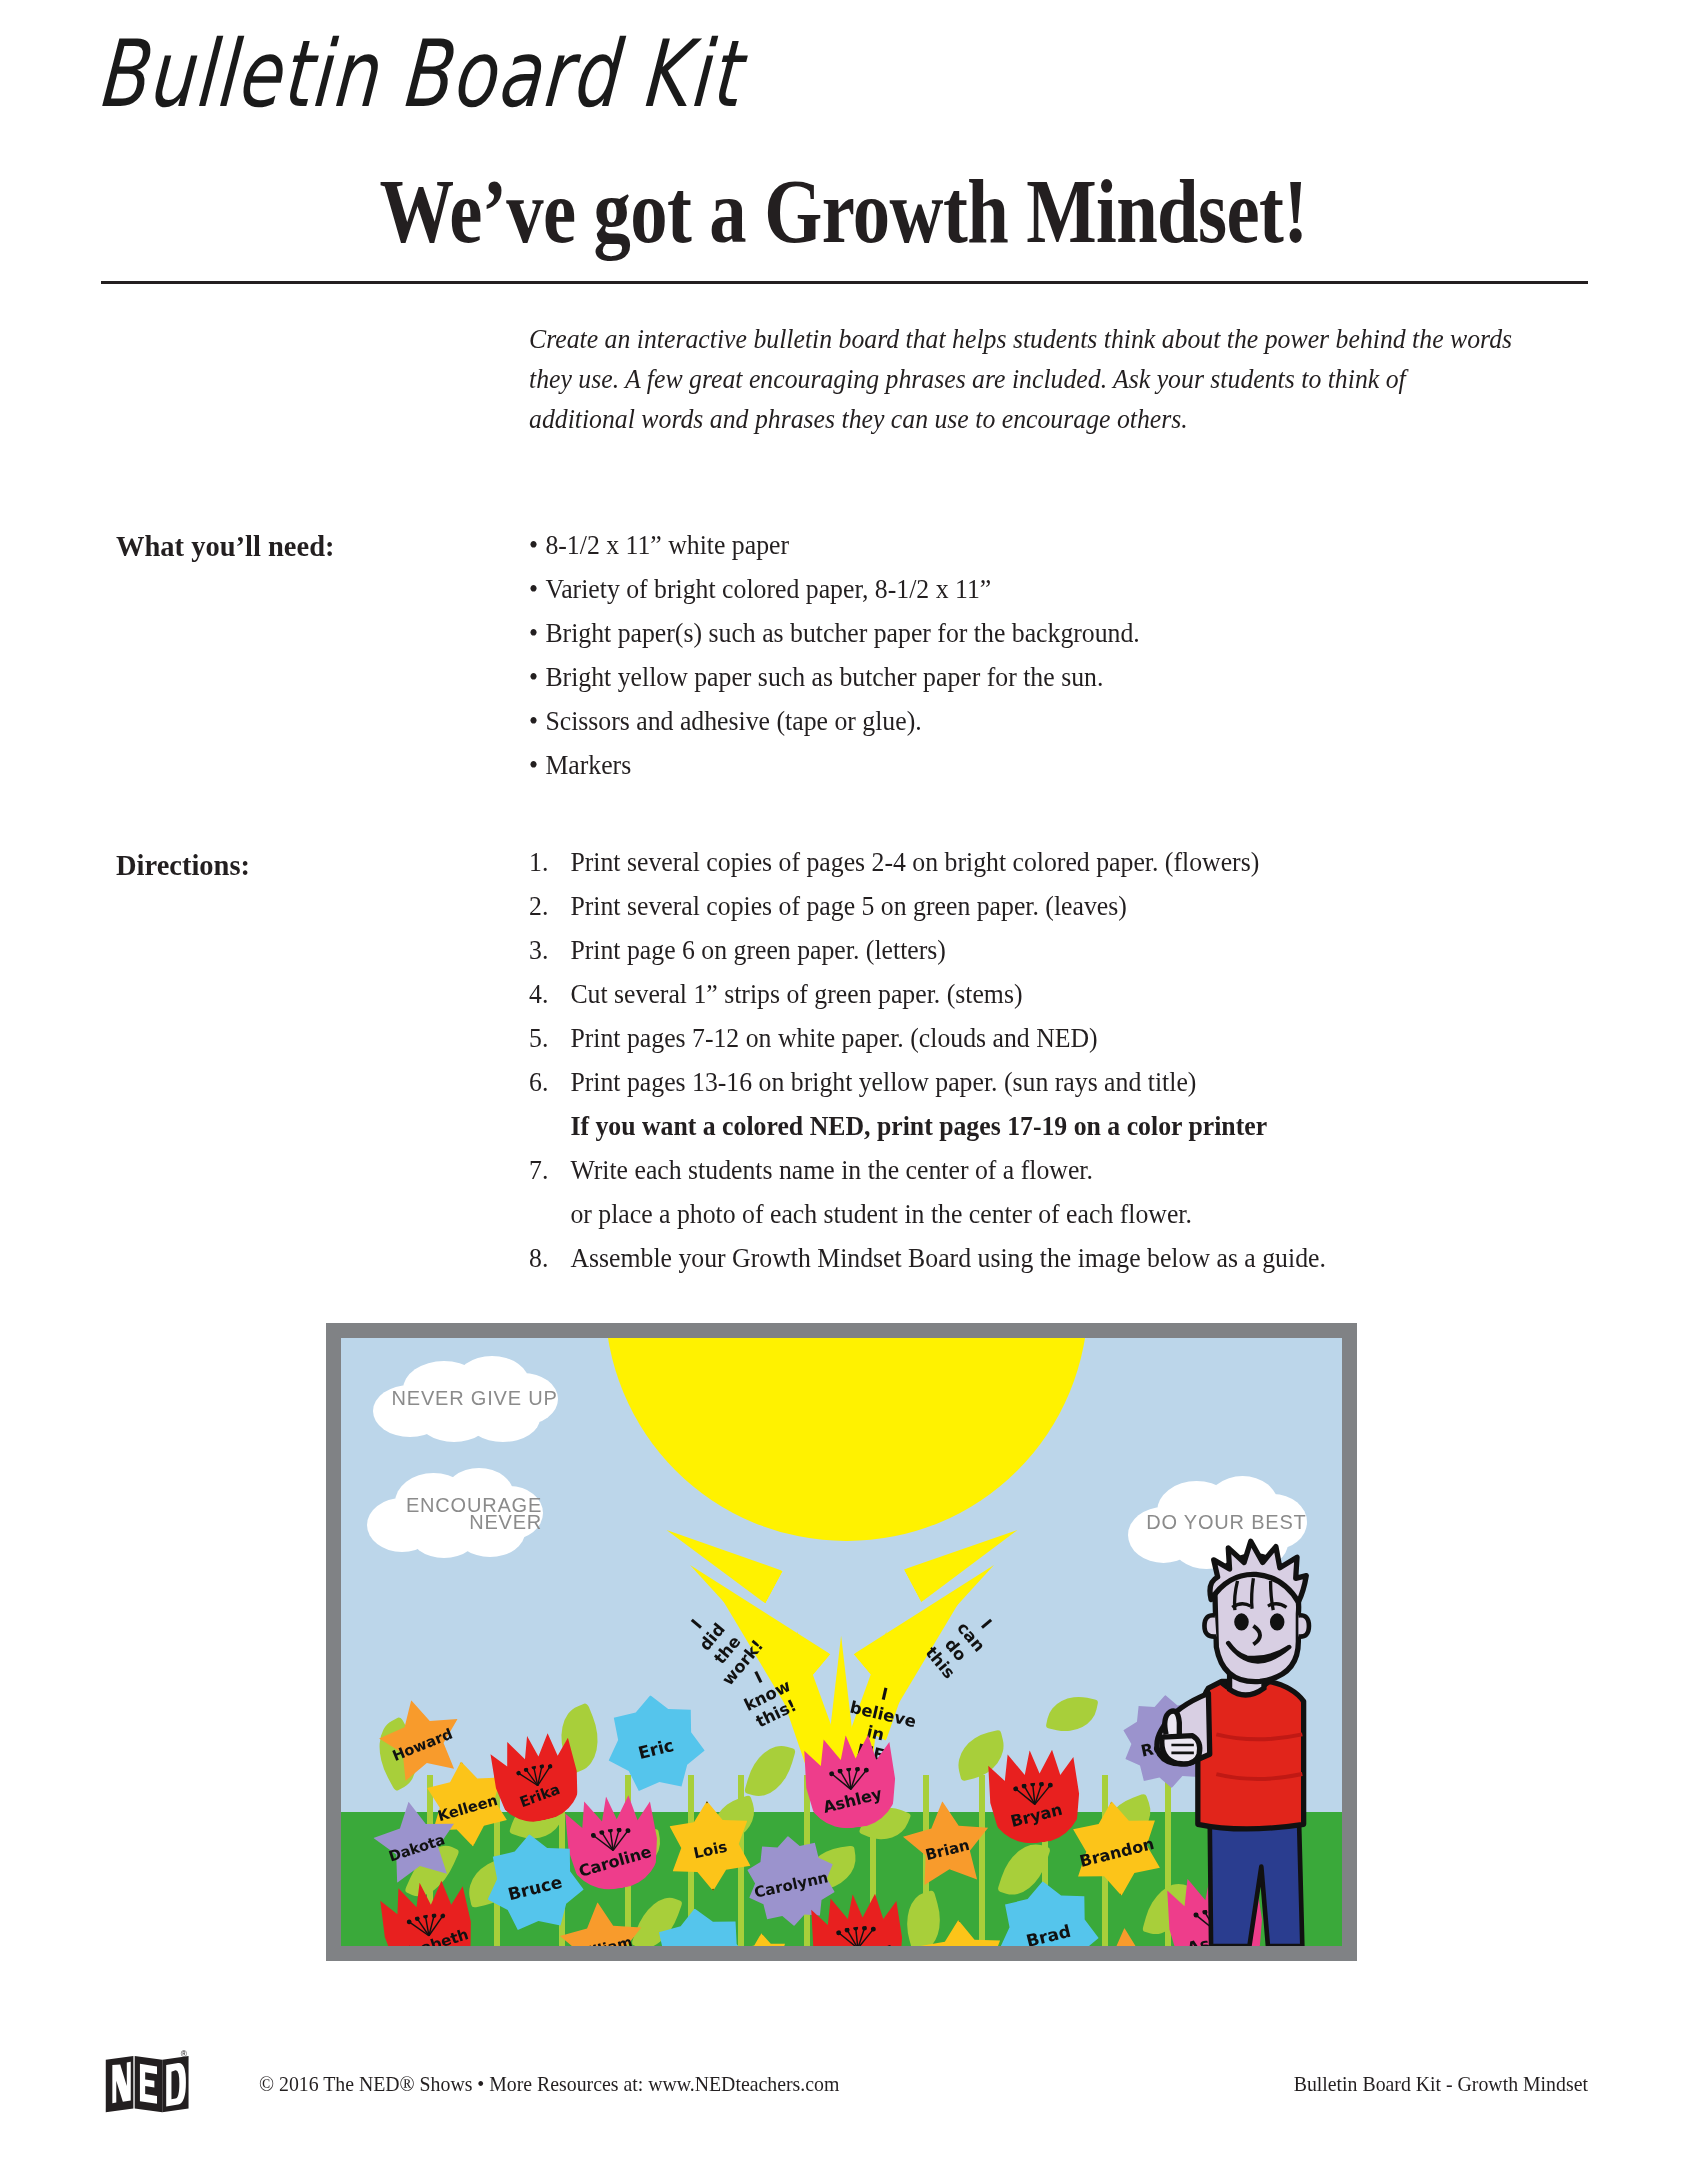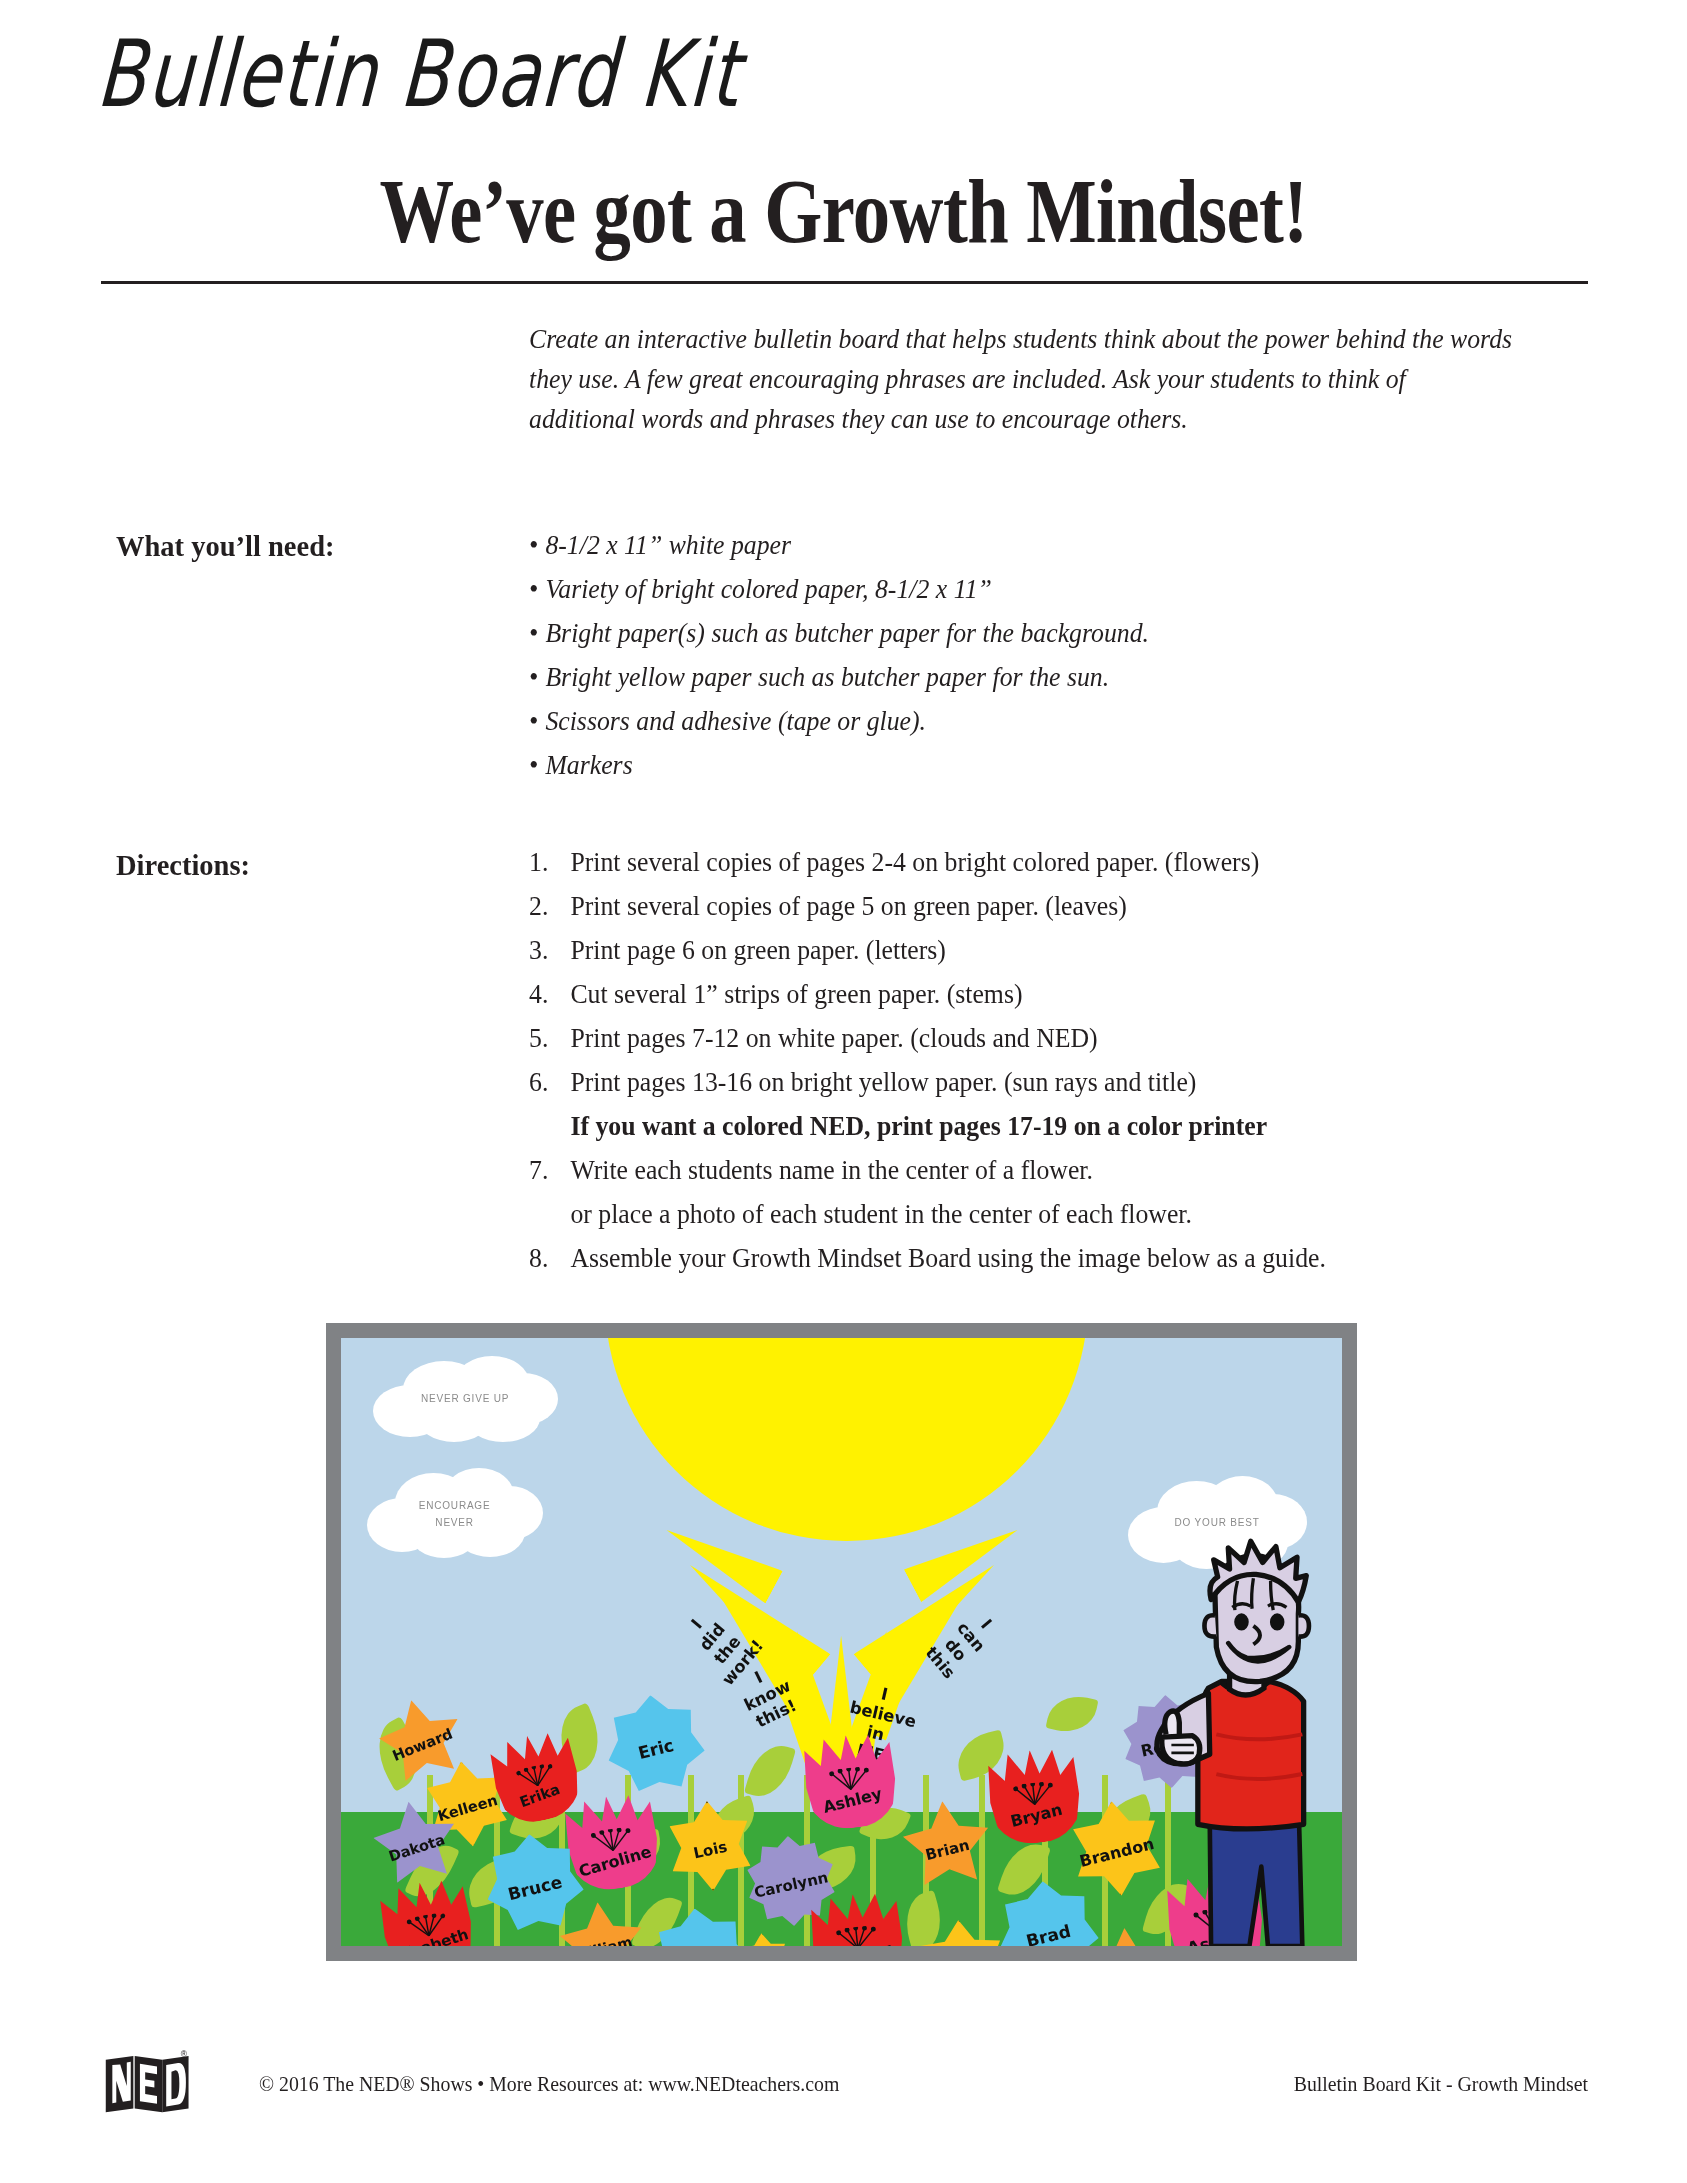--- a/index.html
+++ b/index.html
@@ -63,21 +63,21 @@
   .intro {
     top: 319px;
     font-style: italic;
     font-size: 28px;
     line-height: 40px;
     transform: scaleX(0.92);
     transform-origin: left top;
     color: #231f20;
   }
 
-  .need-list { top: 523px; font-style: italic; }
+  .need-list { top: 523px; }
   .need-list li {
     list-style: none;
     font-size: 28px;
     line-height: 44px;
     transform: scaleX(0.92);
     transform-origin: left top;
     white-space: nowrap;
   }
   .need-list li .bul { margin-right: 8px; }
 
@@ -156,24 +156,24 @@
     z-index: 5;
   }
   .cloud .puff {
     position: absolute;
     background: #fff;
     border-radius: 50%;
   }
   .cloud-label {
     position: absolute;
     left: 0; width: 100%;
-    text-align: center;
+    text-align: right;
     font-family: "Liberation Sans", sans-serif;
     font-weight: 300;
-    font-size: 10px;
+    font-size: 20px;
     letter-spacing: 0.8px;
     color: #8b8b8b;
     line-height: 17px;
     z-index: 3;
     white-space: pre-line;
   }
 
   
   .stem {
     position: absolute;

